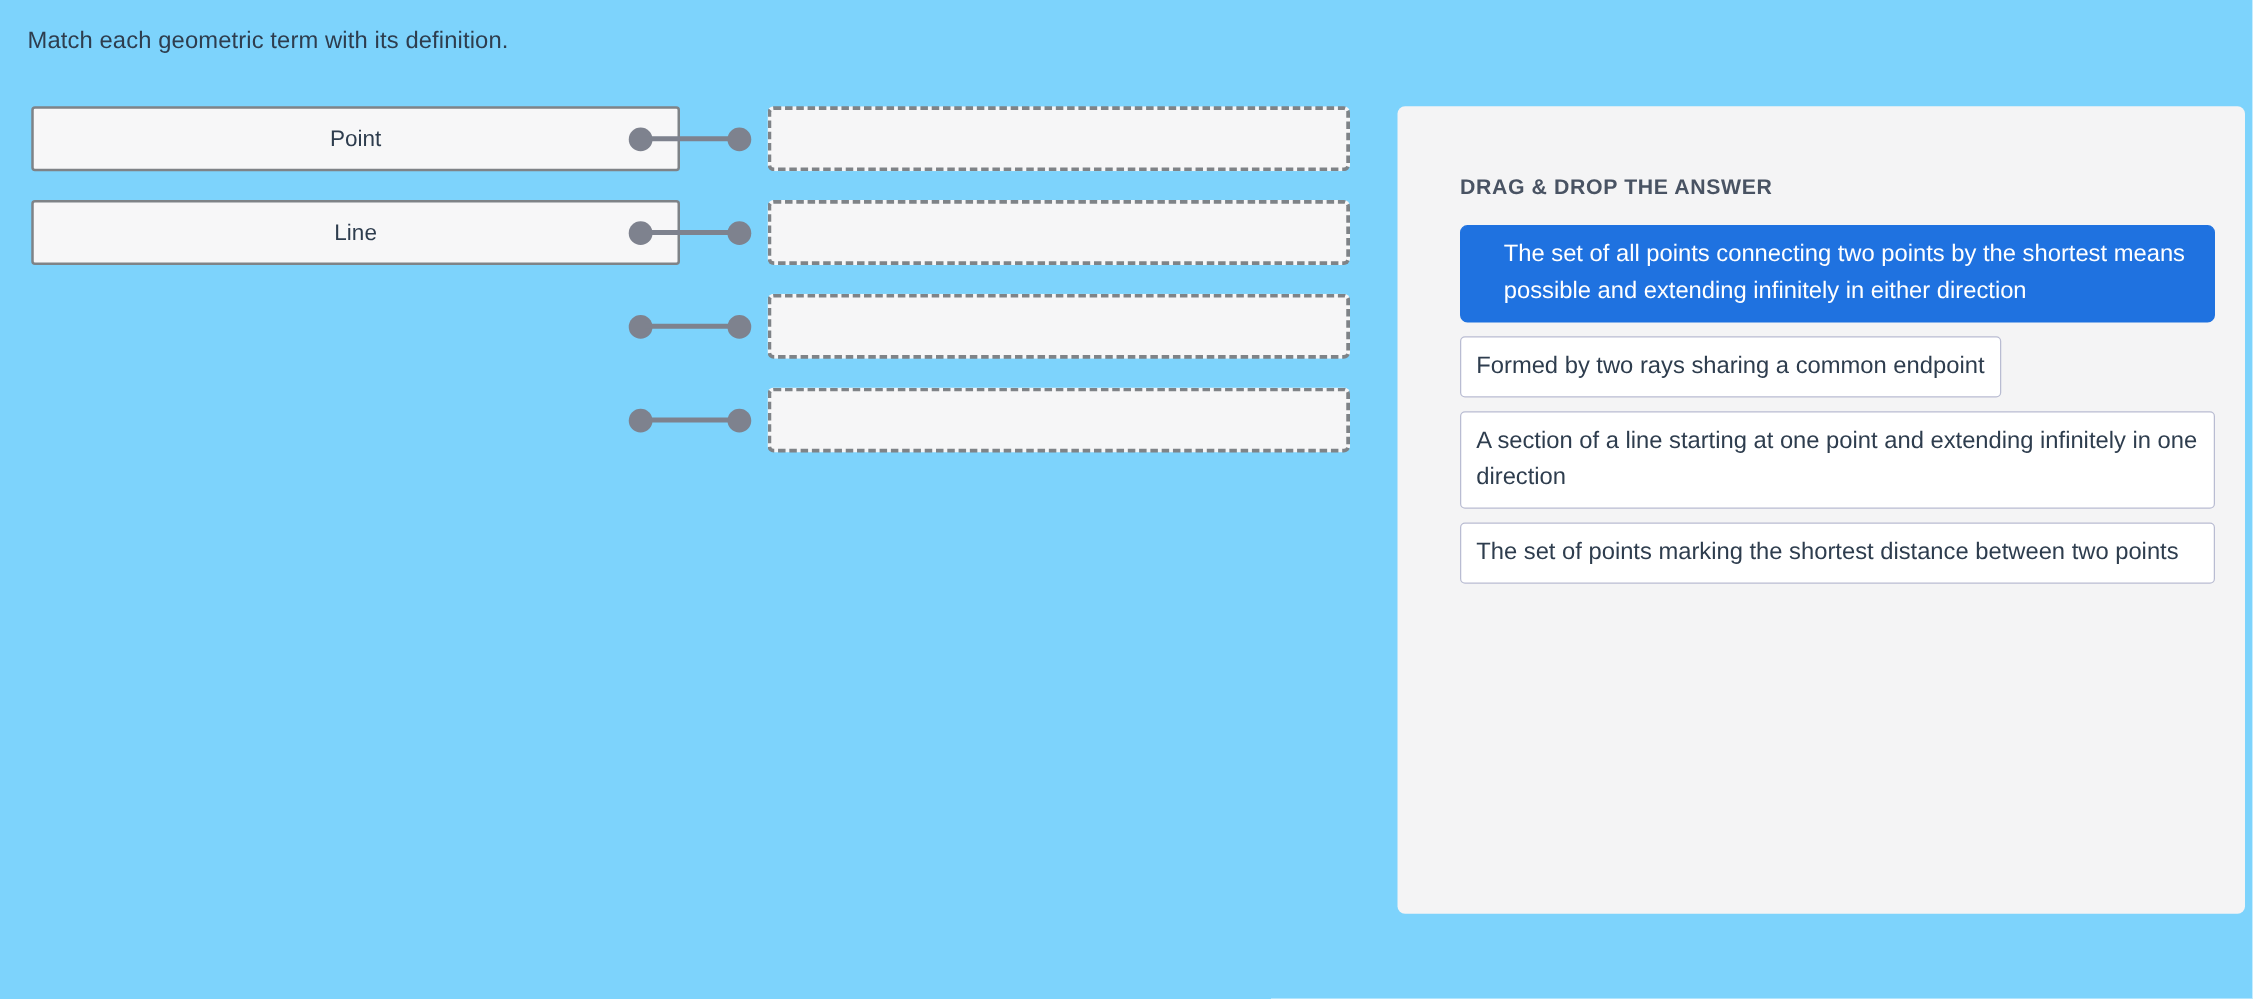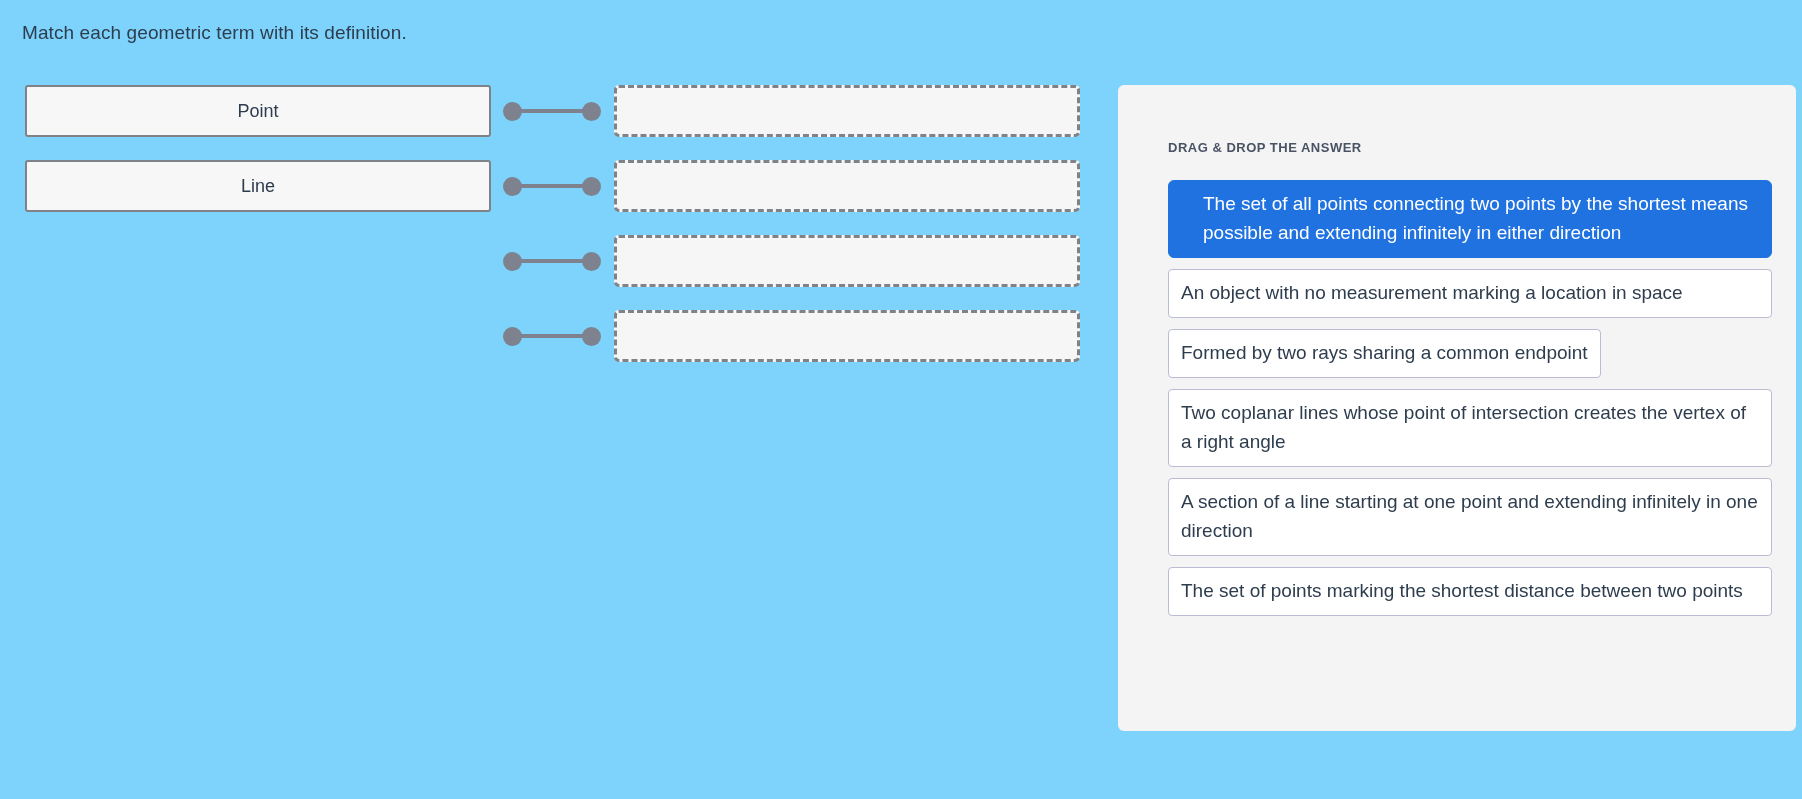--- a/index.html
+++ b/index.html
@@ -42,21 +42,21 @@
 
   .match-row {
     position: relative;
     height: 75px;
   }
 
   .term-box {
     position: absolute;
     left: 25px;
     top: 0;
-    width: 466px;
+    width: 519px;
     height: 52px;
     background: #f7f7f8;
     border: 2px solid #7f8387;
     border-radius: 3px;
     display: flex;
     align-items: center;
     justify-content: center;
     font-size: 18px;
     color: #2e3d4e;
   }
@@ -106,21 +106,21 @@
     width: 678px;
     height: 646px;
     background: #f4f4f5;
     border-radius: 6px;
   }
 
   .panel-heading {
     position: absolute;
     left: 50px;
     top: 55px;
-    font-size: 13px;
+    font-size: 17px;
     font-weight: bold;
     letter-spacing: 0.5px;
     color: #495363;
   }
 
   .answer-list {
     position: absolute;
     left: 50px;
     top: 95px;
     right: 24px;
@@ -199,21 +199,19 @@
       </div>
       <div class="drop-zone"></div>
     </div>
 
   </div>
 
   <div class="answers-panel">
     <div class="panel-heading">DRAG &amp; DROP THE ANSWER</div>
     <div class="answer-list">
       <div class="answer-card fixed-width selected">The set of all points connecting two points by the shortest means possible and extending infinitely in either direction</div>
-      <div class="answer-card fixed-width">An object with no measurement marking a location in space</div>
       <div class="answer-card">Formed by two rays sharing a common endpoint</div>
-      <div class="answer-card fixed-width">Two coplanar lines whose point of intersection creates the vertex of a right angle</div>
       <div class="answer-card fixed-width">A section of a line starting at one point and extending infinitely in one direction</div>
       <div class="answer-card fixed-width">The set of points marking the shortest distance between two points</div>
     </div>
   </div>
 
 </div>
 
 </body></html>

